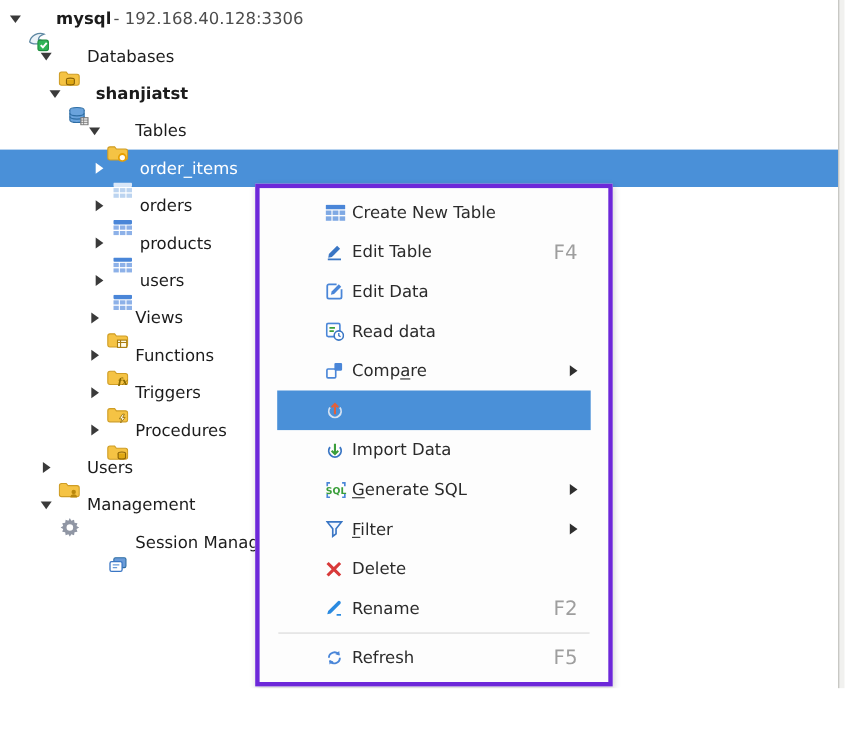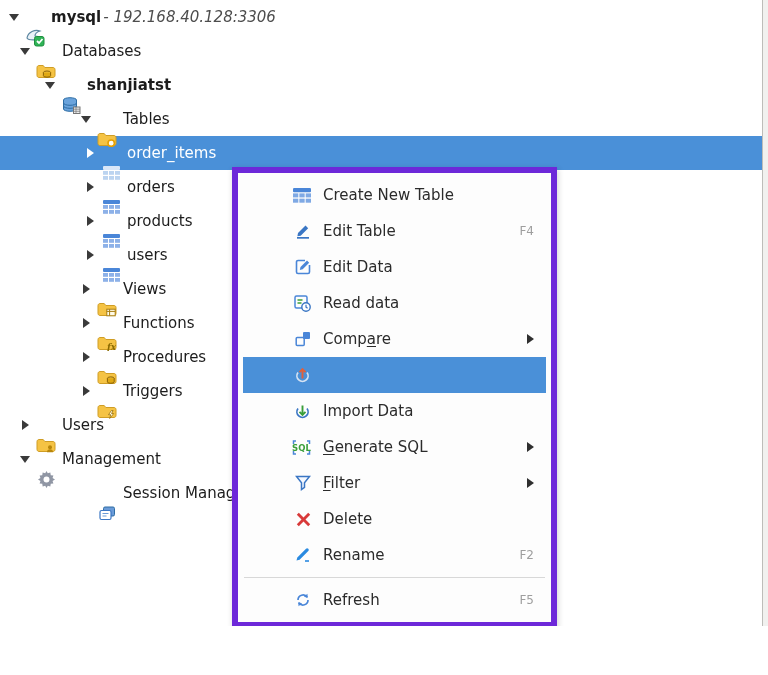--- a/index.html
+++ b/index.html
@@ -4,39 +4,39 @@
 <style>
   * { margin:0; padding:0; box-sizing:border-box; }
   html,body { background:#fff; }
   body { font-family:"DejaVu Sans","Liberation Sans",sans-serif; }
   .app { position:relative; width:768px; height:626px; background:#ffffff; overflow:hidden; }
 
   
   .tree { position:absolute; left:0; top:0; width:762px; }
   .row { height:34px; display:flex; align-items:center; font-size:15px; color:#1c1c1c; white-space:nowrap; }
   .row.selected { background:#4a90d8; color:#ffffff; }
-  .lvl0{padding-left:4px}.lvl1{padding-left:15px}.lvl2{padding-left:40px}
+  .lvl0{padding-left:4px}.lvl1{padding-left:32px}.lvl2{padding-left:40px}
   .lvl3{padding-left:76px}.lvl4{padding-left:80px}.sess{padding-left:76px}
   .exp { width:20px; min-width:20px; height:20px; display:flex; align-items:center; justify-content:center; }
   .exp.open::before { content:""; border-left:5.5px solid transparent; border-right:5.5px solid transparent; border-top:7px solid #3a3a3a; }
   .exp.closed::before { content:""; border-top:5.5px solid transparent; border-bottom:5.5px solid transparent; border-left:7px solid #3a3a3a; }
   .selected .exp.closed::before { border-left-color:#fff; }
   .ticon { width:22px; min-width:22px; height:18px; display:flex; align-items:center; justify-content:center; margin-right:5px;margin-top:40px; }
   .lbl { }
   .bold { font-weight:bold; }
-  .suffix { font-style:italic; color:#4d4d4d; margin-left:2px; }
+  .suffix { color:#4d4d4d; margin-left:2px; }
 
   
   .menu { position:absolute; left:232px; top:167px; width:325px; background:#fdfdfd;
-          border:6px solid #6d28d9; box-shadow:1px 2px 6px rgba(0,0,0,.18); padding:4px 5px; z-index:10; }
+          border:4px solid #6d28d9; box-shadow:1px 2px 6px rgba(0,0,0,.18); padding:4px 16px; z-index:10; }
   .mi { height:36px; display:flex; align-items:center; font-size:15px; color:#2b2b2b; padding-left:44px; padding-right:12px; position:relative; }
   .mi.hl { background:#4a90d8; color:#ffffff; }
-  .micon { width:24px; min-width:24px; height:20px; display:flex; align-items:center; justify-content:flex-end; margin-right:12px; }
+  .micon { width:24px; min-width:24px; height:20px; display:flex; align-items:center; justify-content:flex-start; }
   .mlbl { flex:1; }
-  .msc { color:#9e9e9e; font-size:12px; }
+  .msc { color:#9e9e9e; font-size:18px; }
   .sub { width:0; height:0; border-top:5.5px solid transparent; border-bottom:5.5px solid transparent; border-left:7px solid #2f2f2f; margin-left:10px; }
   .sep { border-top:1px solid #d8d8d8; margin:4px 1px; }
   .mn { text-decoration:underline; text-underline-offset:2px; }
 
   
   .gutter { position:absolute; right:0; top:0; bottom:0; width:6px; background:#f1f1ef; border-left:1px solid #bdbdb9; }
 </style>
 </head>
 <body>
 
@@ -187,36 +187,36 @@
           </svg>
       </span>
       <span class="lbl">Functions</span>
     </div>
 
     <div class="row lvl3">
       <span class="exp closed"></span>
       <span class="ticon">
         <svg width="20" height="16" viewBox="0 0 20 16">
             <path d="M1 4.5 C1 3.4 1.9 2.5 3 2.5 h4.2 l1.6 2 H17 c1.1 0 2 .9 2 2 v6 c0 1.1-.9 2-2 2 H3 c-1.1 0-2-.9-2-2 z" fill="#f5c344" stroke="#cf9d25"></path>
+            <path d="M14.5 7.5 l-3 4.2 h2.2 l-1 3.8 4-5 h-2.2 l1.6-3z" fill="#fffdf0" stroke="#9a7108" stroke-width=".8"></path>
+          </svg>
+      </span>
+      <span class="lbl">Triggers</span>
+    </div>
+
+    <div class="row lvl3">
+      <span class="exp closed"></span>
+      <span class="ticon">
+        <svg width="20" height="16" viewBox="0 0 20 16">
+            <path d="M1 4.5 C1 3.4 1.9 2.5 3 2.5 h4.2 l1.6 2 H17 c1.1 0 2 .9 2 2 v6 c0 1.1-.9 2-2 2 H3 c-1.1 0-2-.9-2-2 z" fill="#f5c344" stroke="#cf9d25"></path>
             <ellipse cx="13.8" cy="9.3" rx="3.4" ry="1.4" fill="#f0c040" stroke="#8a6206"></ellipse>
             <path d="M10.4 9.3 v3.6 a3.4 1.4 0 0 0 6.8 0 V9.3" fill="#e0a812" stroke="#8a6206"></path>
           </svg>
       </span>
       <span class="lbl">Procedures</span>
-    </div>
-
-    <div class="row lvl3">
-      <span class="exp closed"></span>
-      <span class="ticon">
-        <svg width="20" height="16" viewBox="0 0 20 16">
-            <path d="M1 4.5 C1 3.4 1.9 2.5 3 2.5 h4.2 l1.6 2 H17 c1.1 0 2 .9 2 2 v6 c0 1.1-.9 2-2 2 H3 c-1.1 0-2-.9-2-2 z" fill="#f5c344" stroke="#cf9d25"></path>
-            <path d="M14.5 7.5 l-3 4.2 h2.2 l-1 3.8 4-5 h-2.2 l1.6-3z" fill="#fffdf0" stroke="#9a7108" stroke-width=".8"></path>
-          </svg>
-      </span>
-      <span class="lbl">Triggers</span>
     </div>
 
     <div class="row lvl1">
       <span class="exp closed"></span>
       <span class="ticon">
         <svg width="20" height="16" viewBox="0 0 20 16">
             <path d="M1 4.5 C1 3.4 1.9 2.5 3 2.5 h4.2 l1.6 2 H17 c1.1 0 2 .9 2 2 v6 c0 1.1-.9 2-2 2 H3 c-1.1 0-2-.9-2-2 z" fill="#f5c344" stroke="#cf9d25"></path>
             <circle cx="14" cy="10.2" r="2" fill="#b8860b"></circle>
             <path d="M11 15.3 a3 3 0 0 1 6 0 z" fill="#b8860b"></path>
           </svg>

